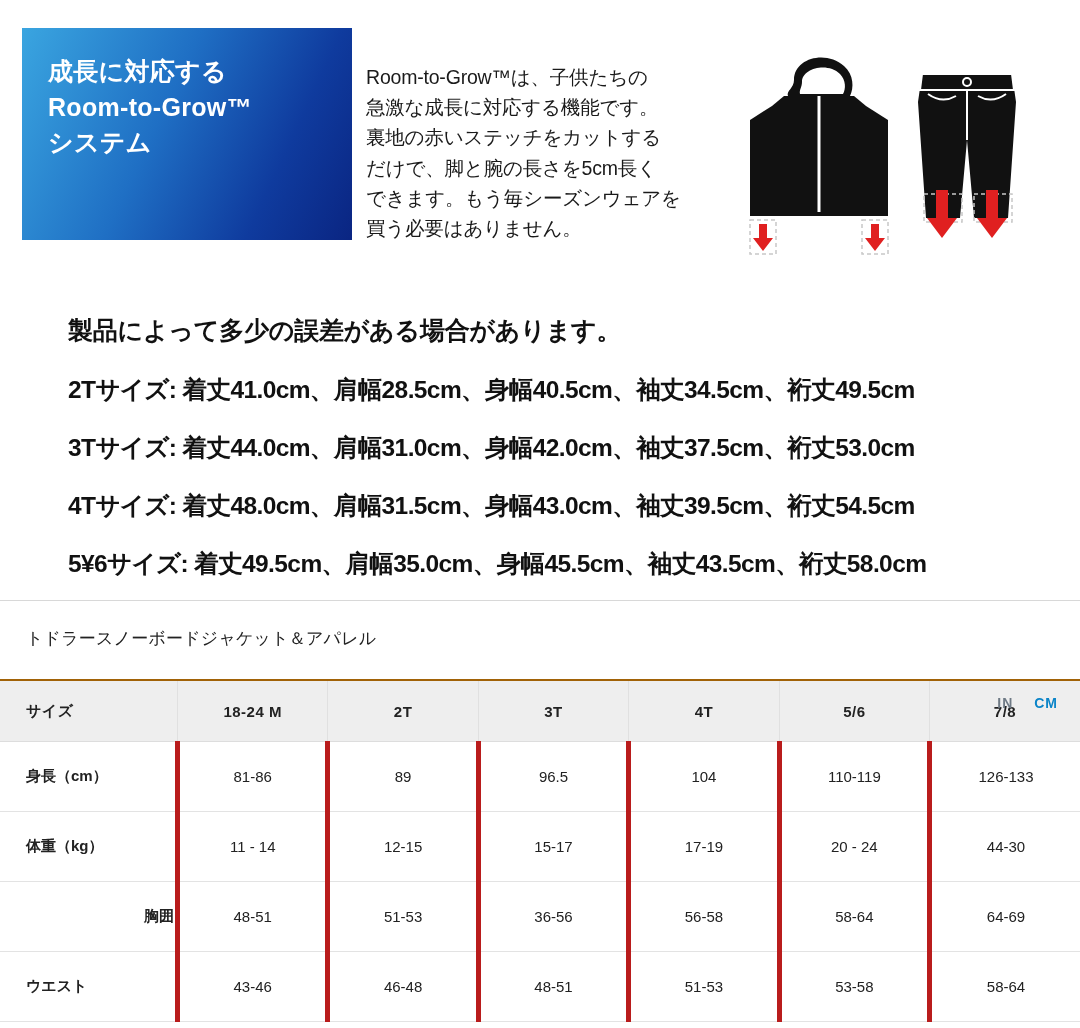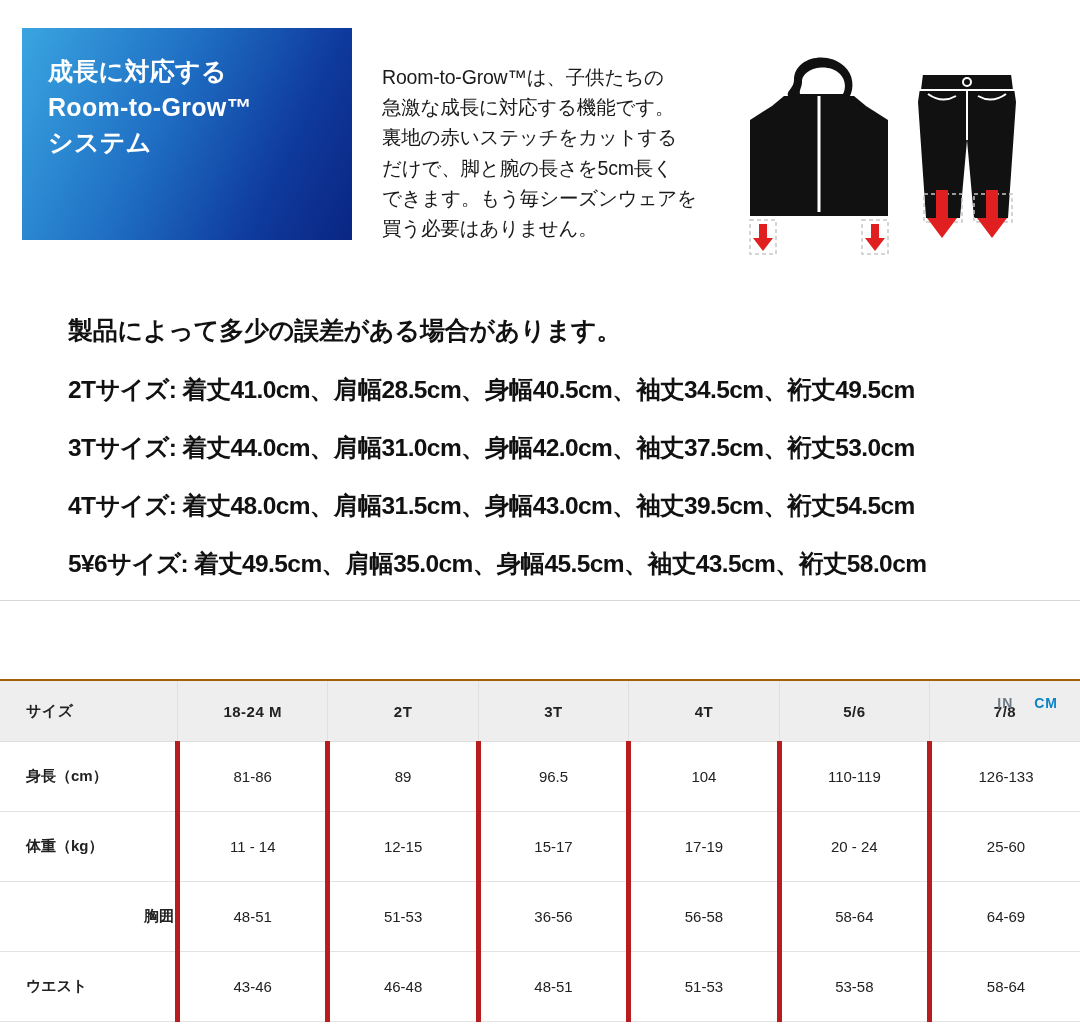--- a/index.html
+++ b/index.html
@@ -46,21 +46,20 @@
   .banner-desc {
     position: absolute;
     left: 366px;
     top: 34px;
     width: 350px;
     font-size: 19.5px;
     line-height: 1.55;
     color: #1a1a1a;
     white-space: pre-line;
     letter-spacing: -0.2px;
-    margin-left: 16px;
   }
 
   .banner-art {
     position: absolute;
     left: 726px;
     top: 16px;
     width: 330px;
     height: 226px;
   }
 
@@ -236,20 +235,21 @@
   <p class="measure-note">製品によって多少の誤差がある場合があります。</p>
   <p class="measure-line">2Tサイズ: 着丈41.0cm、肩幅28.5cm、身幅40.5cm、袖丈34.5cm、裄丈49.5cm</p>
   <p class="measure-line">3Tサイズ: 着丈44.0cm、肩幅31.0cm、身幅42.0cm、袖丈37.5cm、裄丈53.0cm</p>
   <p class="measure-line">4Tサイズ: 着丈48.0cm、肩幅31.5cm、身幅43.0cm、袖丈39.5cm、裄丈54.5cm</p>
   <p class="measure-line">5¥6サイズ: 着丈49.5cm、肩幅35.0cm、身幅45.5cm、袖丈43.5cm、裄丈58.0cm</p>
 </div>
 
 <div class="chart-wrap">
 
   <div class="chart-head">
+    <div class="chart-caption">トドラースノーボードジャケット＆アパレル</div>
     <div class="unit-toggle">
       <span class="unit-in">IN</span>
       <span class="unit-cm">CM</span>
     </div>
   </div>
 
   <table class="size-table">
     <thead>
       <tr>
         <th class="rowhead">サイズ</th>
@@ -271,21 +271,21 @@
         <td class="cell">110-119</td>
         <td class="cell">126-133</td>
       </tr>
       <tr>
         <td class="rowhead">体重（kg）</td>
         <td class="cell">11 - 14</td>
         <td class="cell">12-15</td>
         <td class="cell">15-17</td>
         <td class="cell">17-19</td>
         <td class="cell">20 - 24</td>
-        <td class="cell">25-60</td>
+        <td class="cell">44-30</td>
       </tr>
       <tr>
         <td class="rowhead centered">胸囲</td>
         <td class="cell">48-51</td>
         <td class="cell">51-53</td>
         <td class="cell">36-56</td>
         <td class="cell">56-58</td>
         <td class="cell">58-64</td>
         <td class="cell">64-69</td>
       </tr>

